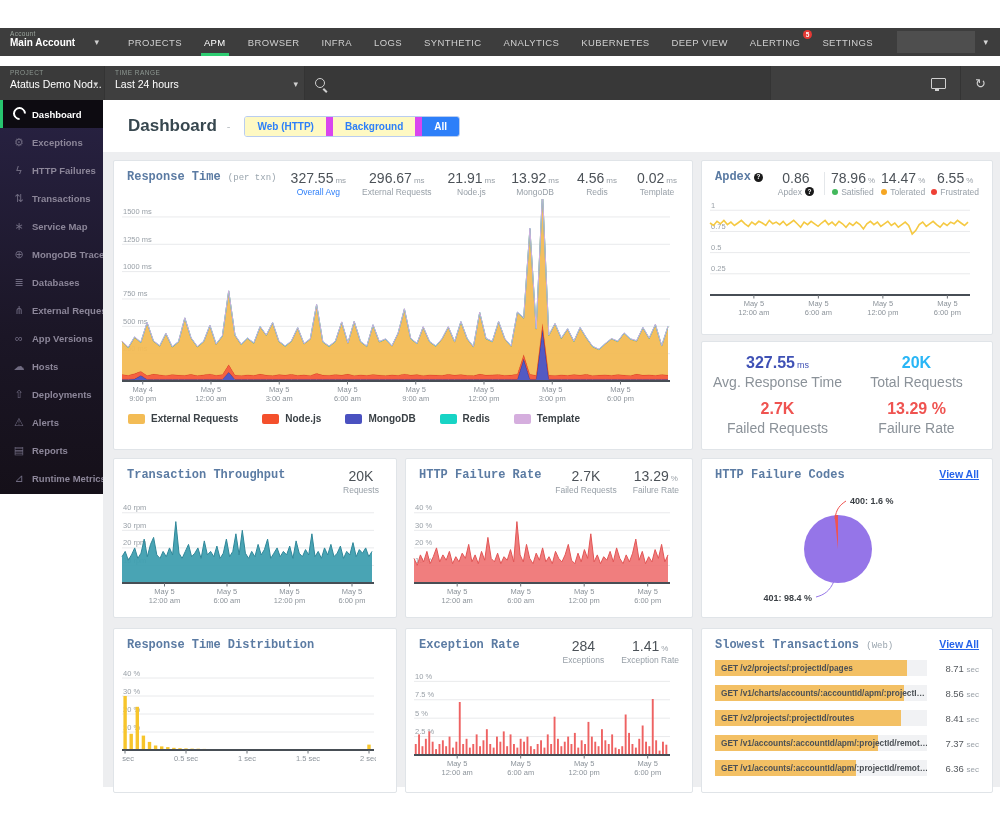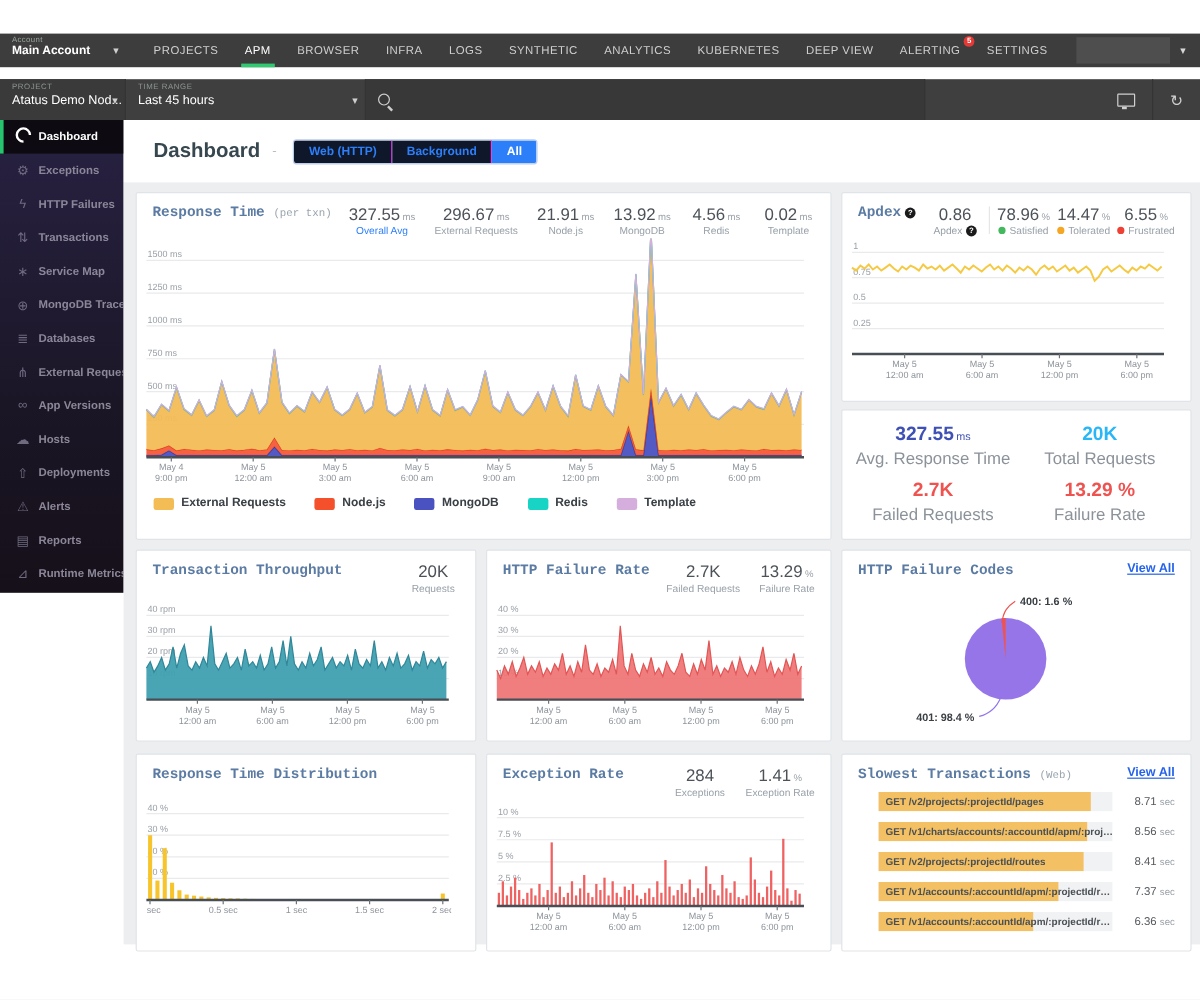--- a/index.html
+++ b/index.html
@@ -44,21 +44,21 @@
   .sbitem.active .lb{color:#ffffff;}
   .sbitem.active .ic{color:#ffffff;}
   .logoarc{display:inline-block;width:9px;height:9px;border:2px solid #8c8699;border-radius:50%;border-bottom-color:transparent;transform:rotate(-45deg);}
   .sbitem.active .logoarc{border-color:#fff;border-bottom-color:transparent;}
   
   .content{position:absolute;top:100px;left:103px;width:897px;height:695px;}
   .pagehead{height:52px;background:#fff;display:flex;align-items:center;padding-left:25px;}
   .pagetitle{font-size:17px;font-weight:bold;color:#37474f;}
   .pagesep{color:#b9bec3;font-size:11px;margin:0 14px 0 10px;}
   .tabgroup{display:flex;border:1px solid #b9cdf0;border-radius:3px;overflow:hidden;}
-  .tab{padding:4px 12px;font-size:10px;color:#2d7ff9;background:#0f172a;cursor:pointer;border-right:1px solid #d946ef;font-weight:bold;}
+  .tab{padding:4px 12px;font-size:10px;color:#2d7ff9;background:#fef9c3;cursor:pointer;border-right:7px solid #d946ef;font-weight:bold;}
   .tab:last-child{border-right:none;}
   .tab.active{background:#2d7ff9;color:#fff;}
   .gray{background:#edeef0;padding:8px 8px 10px 10px;height:635px;box-sizing:border-box;}
   .grid{display:grid;grid-template-columns:284px 288px 292px;gap:8px;}
   .card{background:#fff;border:1px solid #e0e4e8;border-radius:2px;box-sizing:border-box;}
   .cardhead{display:flex;align-items:flex-start;justify-content:space-between;padding:9px 13px 2px 13px;}
   .ctitle{font-size:12px;color:#5b7ba3;font-weight:bold;white-space:nowrap;font-family:Liberation Mono, monospace;}
   .ctitle .suffix{font-size:9px;color:#9aa5ae;font-weight:normal;}
   .qicon{display:inline-flex;width:9px;height:9px;border-radius:50%;background:#1a1a1a;color:#fff;font-size:6.5px;align-items:center;justify-content:center;font-weight:bold;vertical-align:1px;margin-left:3px;}
   .stats{display:flex;gap:16px;}
@@ -73,21 +73,21 @@
   .legitem{display:flex;align-items:center;gap:6px;}
   .legswatch{width:17px;height:10px;border-radius:2px;}
   .legitem span{font-size:10px;font-weight:bold;color:#3a4045;}
   .viewall{font-size:10.5px;font-weight:bold;color:#2563eb;text-decoration:underline;cursor:pointer;}
   
   .sumgrid{display:grid;grid-template-columns:1fr 1fr;row-gap:10px;padding:12px 6px 4px 6px;text-align:center;}
   .sum .v{font-size:16px;font-weight:bold;}
   .sum .v .u{font-size:9px;font-weight:normal;margin-left:2px;}
   .sum .l{font-size:14px;color:#8b9299;margin-top:2px;}
   
-  .slowrows{padding:6px 13px 0 13px;margin-left:17px;}
+  .slowrows{padding:6px 13px 0 13px;}
   .slowrow{display:flex;align-items:center;margin-bottom:9px;cursor:pointer;}
   .slowtrack{position:relative;height:16px;background:#f1f2f4;flex:1;overflow:hidden;}
   .slowfill{position:absolute;left:0;top:0;bottom:0;background:#f3c064;}
   .slowlabel{position:absolute;left:6px;top:0;line-height:16px;font-size:8.3px;color:#4b5055;font-weight:bold;white-space:nowrap;max-width:98%;overflow:hidden;text-overflow:ellipsis;}
   .slowtime{width:52px;text-align:right;font-size:9.5px;color:#55595e;flex:0 0 auto;}
   .slowtime .u{color:#9aa1a8;font-size:8px;}
   .chartbox{padding:0 6px;}
 </style>
 </head>
 <body>
@@ -141,21 +141,21 @@
 </div>
 
 <div class="subnav">
   <div class="snblock sn-project">
     <div class="mini">PROJECT</div>
     <div class="val">Atatus Demo Nod...</div>
     <div class="chev">▾</div>
   </div>
   <div class="snblock sn-time">
     <div class="mini">TIME RANGE</div>
-    <div class="val">Last 45 hours</div>
+    <div class="val">Last 24 hours</div>
     <div class="chev">▾</div>
   </div>
   <div class="searchwrap">
     <div class="mag"></div>
     <input class="searchinput" type="text" style="">
   </div>
   <div class="sn-icons">
     <div class="monitor"></div>
     <div class="snsep"></div>
     <div class="refresh">↻</div>

